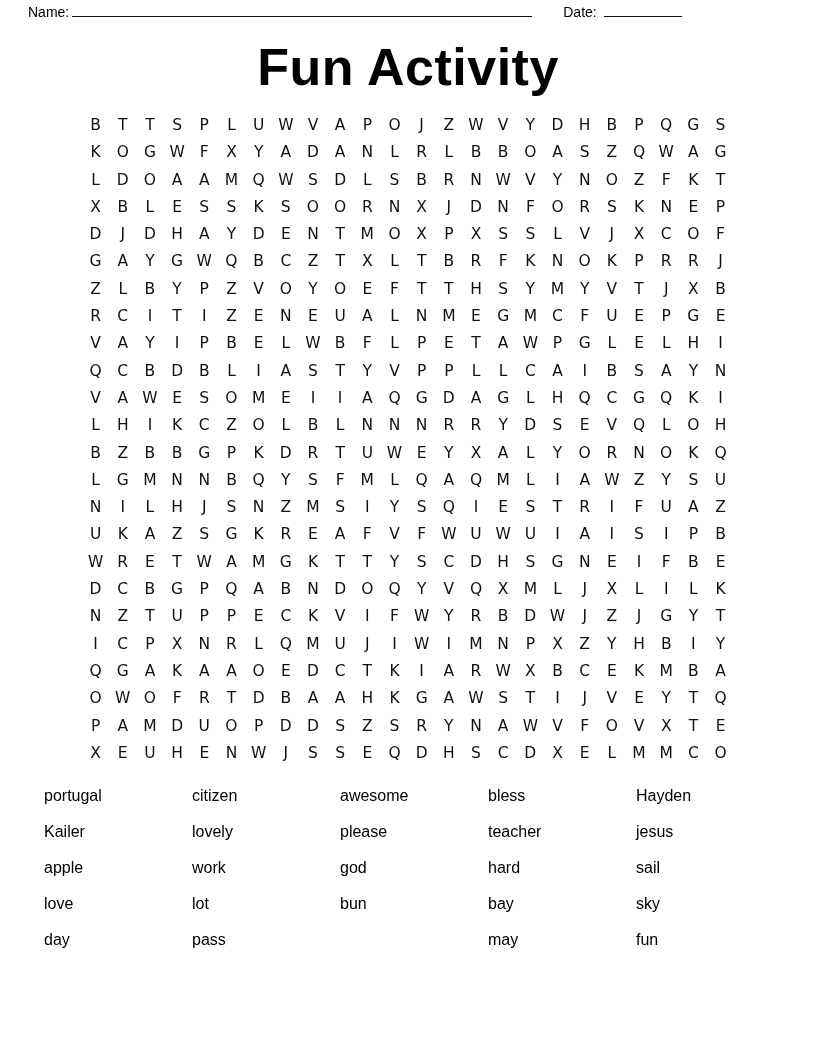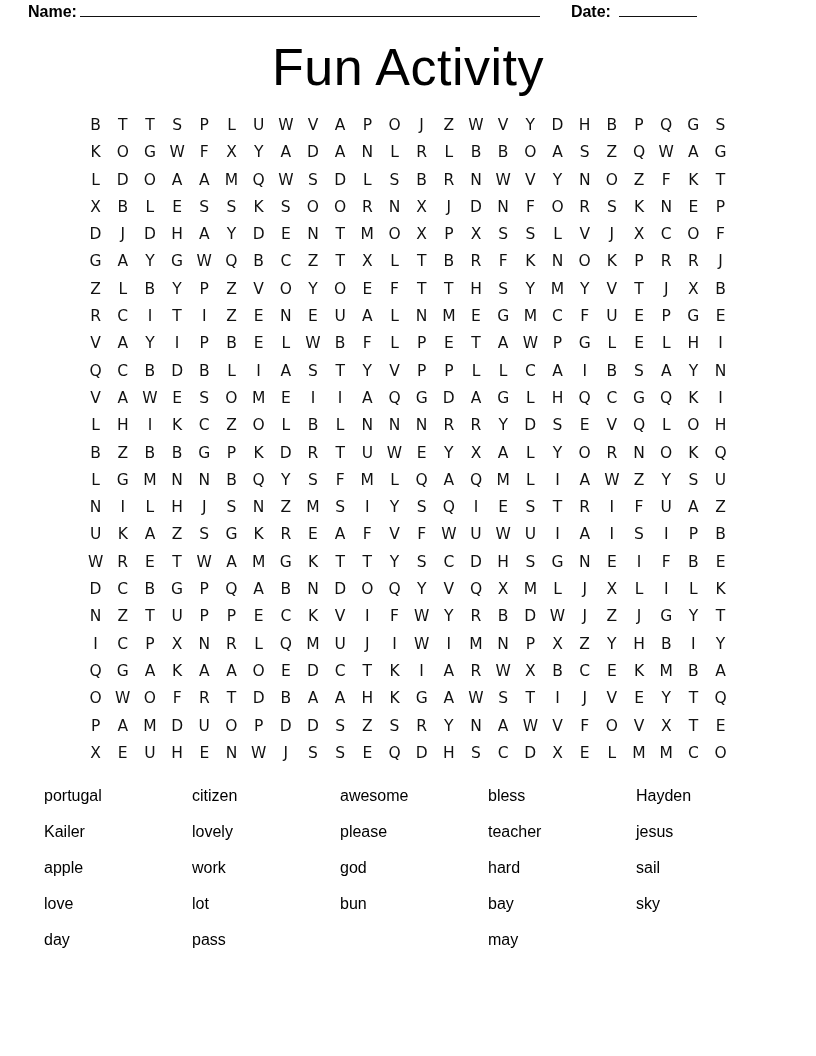--- a/index.html
+++ b/index.html
@@ -22,44 +22,43 @@
     top: 2px;
     left: 28px;
     right: 28px;
     height: 24px;
     display: flex;
     align-items: baseline;
     font-size: 17px;
     white-space: nowrap;
   }
   .field-label {
-    font-size: 16px;
+    font-size: 14px;
     line-height: 20px;
-    font-weight: bold;
   }
   .rule {
     display: inline-block;
     border-bottom: 1px solid #111;
     height: 14px;
     margin-left: 3px;
     margin-right: 2px;
   }
   .rule-name { width: 460px; }
   .rule-date { width: 78px; }
   .date-group { margin-left: 29px; }
 
   
   .puzzle-title {
     position: absolute;
     top: 36px;
     left: 0;
     width: 816px;
     text-align: center;
     font-size: 52px;
-    font-weight: normal;
+    font-weight: bold;
     letter-spacing: 0.5px;
     line-height: 62px;
   }
 
   
   .grid-wrap {
     position: absolute;
     top: 112px;
     left: 82px;
     width: 652px;
@@ -765,14 +764,15 @@
       <div class="word-item">teacher</div>
       <div class="word-item">hard</div>
       <div class="word-item">bay</div>
       <div class="word-item">may</div>
     </div>
     <div class="word-col">
       <div class="word-item">Hayden</div>
       <div class="word-item">jesus</div>
       <div class="word-item">sail</div>
       <div class="word-item">sky</div>
+      <div class="word-item">fun</div>
     </div>
   </div>
 
 </body></html>

